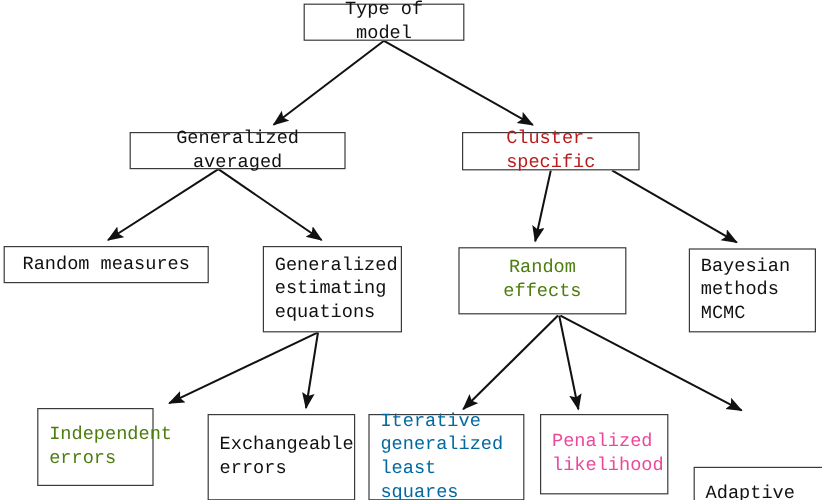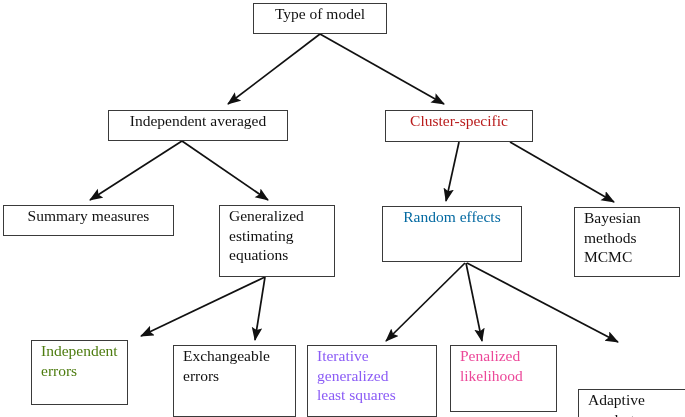--- a/index.html
+++ b/index.html
@@ -24,22 +24,23 @@
   }
   .node {
     position: absolute;
     box-sizing: border-box;
     border: 1.6px solid #3a3a3a;
     background: #ffffff;
     color: #111111;
     font-size: 15.5px;
     line-height: 1.26;
     display: flex;
-    align-items: flex-start;
+    align-items: center;
     z-index: 2;
+    font-family: Liberation Mono, monospace;
   }
   .node .node-label {
     display: block;
     width: 100%;
     white-space: pre-line;
   }
   .node.align-center {
     justify-content: center;
     text-align: center;
   }
@@ -78,50 +79,50 @@
         <line x1="466" y1="263" x2="482" y2="341" stroke="#111111" stroke-width="1.7" marker-end="url(#arrowhead)"></line>
         <line x1="467" y1="263" x2="618" y2="342" stroke="#111111" stroke-width="1.7" marker-end="url(#arrowhead)"></line>
       </g>
   </svg>
 
   <div id="nodes-layer">
       <div class="node align-center pad-center" style="left: 253px; top: 3px; width: 134px; height: 31px; border-color: rgb(58, 58, 58); color: rgb(17, 17, 17);">
         <span class="node-label">Type of model</span>
       </div>
       <div class="node align-center pad-center" style="left: 108px; top: 110px; width: 180px; height: 31px; border-color: rgb(58, 58, 58); color: rgb(17, 17, 17);">
-        <span class="node-label">Independent averaged</span>
+        <span class="node-label">Generalized averaged</span>
       </div>
       <div class="node align-center pad-center" style="left: 385px; top: 110px; width: 148px; height: 32px; border-color: rgb(58, 58, 58); color: #b91c1c;">
         <span class="node-label">Cluster-specific</span>
       </div>
       <div class="node align-center pad-center" style="left: 3px; top: 205px; width: 171px; height: 31px; border-color: rgb(58, 58, 58); color: rgb(17, 17, 17);">
-        <span class="node-label">Summary measures</span>
+        <span class="node-label">Random measures</span>
       </div>
       <div class="node align-left" style="left: 219px; top: 205px; width: 116px; height: 72px; border-color: rgb(58, 58, 58); color: rgb(17, 17, 17);">
         <span class="node-label">Generalized
 estimating
 equations</span>
       </div>
-      <div class="node align-center pad-center" style="left: 382px; top: 206px; width: 140px; height: 56px; border-color: rgb(58, 58, 58); color: #0369a1;">
+      <div class="node align-center pad-center" style="left: 382px; top: 206px; width: 140px; height: 56px; border-color: rgb(58, 58, 58); color: #4d7c0f;">
         <span class="node-label">Random effects</span>
       </div>
       <div class="node align-left" style="left: 574px; top: 207px; width: 106px; height: 70px; border-color: rgb(58, 58, 58); color: rgb(17, 17, 17);">
         <span class="node-label">Bayesian
 methods
 MCMC</span>
       </div>
       <div class="node align-left" style="left: 31px; top: 340px; width: 97px; height: 65px; border-color: rgb(58, 58, 58); color: #4d7c0f;">
         <span class="node-label">Independent
 errors</span>
       </div>
       <div class="node align-left" style="left: 173px; top: 345px; width: 123px; height: 72px; border-color: rgb(58, 58, 58); color: rgb(17, 17, 17);">
         <span class="node-label">Exchangeable
 errors</span>
       </div>
-      <div class="node align-left" style="left: 307px; top: 345px; width: 130px; height: 72px; border-color: rgb(58, 58, 58); color: #8b5cf6;">
+      <div class="node align-left" style="left: 307px; top: 345px; width: 130px; height: 72px; border-color: rgb(58, 58, 58); color: #0369a1;">
         <span class="node-label">Iterative
 generalized
 least squares</span>
       </div>
       <div class="node align-left" style="left: 450px; top: 345px; width: 107px; height: 67px; border-color: rgb(58, 58, 58); color: #ec4899;">
         <span class="node-label">Penalized
 likelihood</span>
       </div>
       <div class="node align-left" style="left: 578px; top: 347px; width: 108px; height: 65px; border-color: rgb(58, 58, 58); color: rgb(17, 17, 17); margin-top: 42px;">
         <span class="node-label">Adaptive

